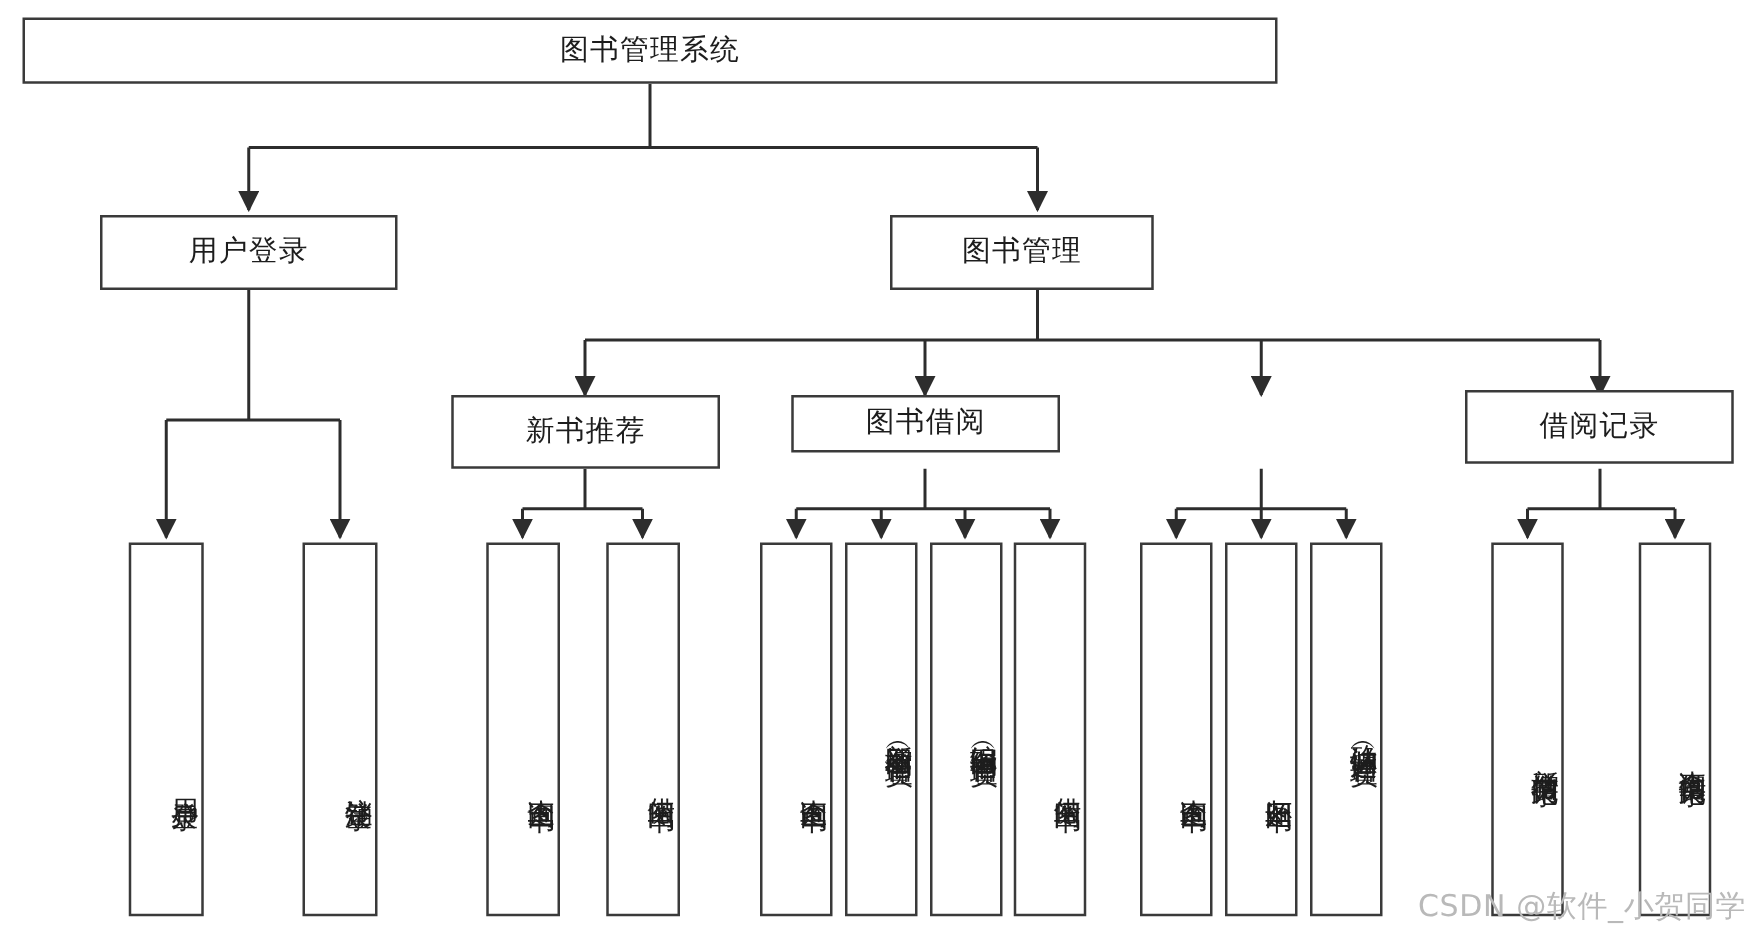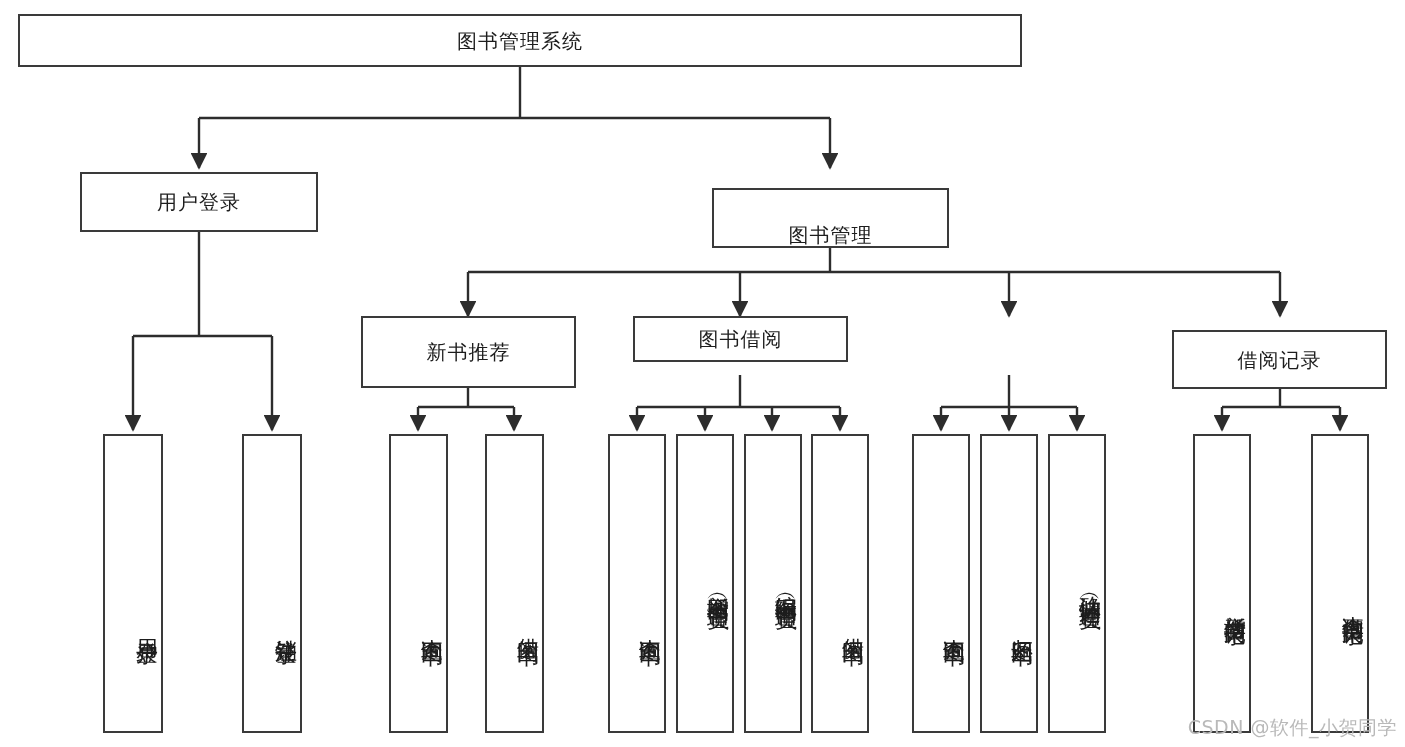--- a/index.html
+++ b/index.html
@@ -30,21 +30,21 @@
     position: absolute;
     box-sizing: border-box;
     border: 2.2px solid #3a3a3a;
     background: #ffffff;
     display: flex;
     align-items: center;
     justify-content: center;
     color: #1d1d1d;
   }
   .node-h {
-    font-size: 20px;
+    font-size: 23px;
     letter-spacing: 1px;
     line-height: 1.1;
     white-space: nowrap;
   }
   .node-v {
     writing-mode: vertical-rl;
     text-orientation: upright;
     font-size: 22px;
     line-height: 1.28;
     letter-spacing: 2px;
@@ -55,21 +55,21 @@
   .node-v.v-top {
     padding-top: 6px;
   }
   .node-label {
     display: block;
   }
   #watermark {
     position: absolute;
     right: 8px;
     bottom: 6px;
-    font-size: 19px;
+    font-size: 24px;
     color: #b9b9b9;
     letter-spacing: 0.5px;
     white-space: nowrap;
     font-family: "DejaVu Sans", "Liberation Sans", sans-serif;
   }
 </style>
 </head>
 <body>
 
 <div id="diagram-root">
@@ -125,34 +125,34 @@
   </svg>
 
   <div class="node node-h" style="left:18px; top:14px; width:1004px; height:53px;">
     <span class="node-label">图书管理系统</span>
   </div>
 
   <div class="node node-h" style="left:80px; top:172px; width:238px; height:60px;">
     <span class="node-label">用户登录</span>
   </div>
 
-  <div class="node node-h" style="left:712px; top:188px; width:237px; height:60px;align-items:flex-end;">
+  <div class="node node-h" style="left:712px; top:172px; width:211px; height:60px;">
     <span class="node-label">图书管理</span>
   </div>
 
-  <div class="node node-h" style="left:361px; top:316px; width:215px; height:72px;">
+  <div class="node node-h" style="left:361px; top:316px; width:215px; height:59px;">
     <span class="node-label">新书推荐</span>
   </div>
 
   <div class="node node-h" style="left:633px; top:316px; width:215px; height:46px;">
     <span class="node-label">图书借阅</span>
   </div>
 
 
-  <div class="node node-h" style="left:1172px; top:330px; width:215px; height:59px;">
+  <div class="node node-h" style="left:1172px; top:312px; width:215px; height:59px;">
     <span class="node-label">借阅记录</span>
   </div>
 
   <div class="node node-v" style="left:103px; top:434px; width:60px; height:299px; padding-top:82px;">
     <span class="node-label">用户登录</span>
   </div>
 
   <div class="node node-v" style="left:242px; top:434px; width:60px; height:299px; padding-top:82px;">
     <span class="node-label">注销登录</span>
   </div>

